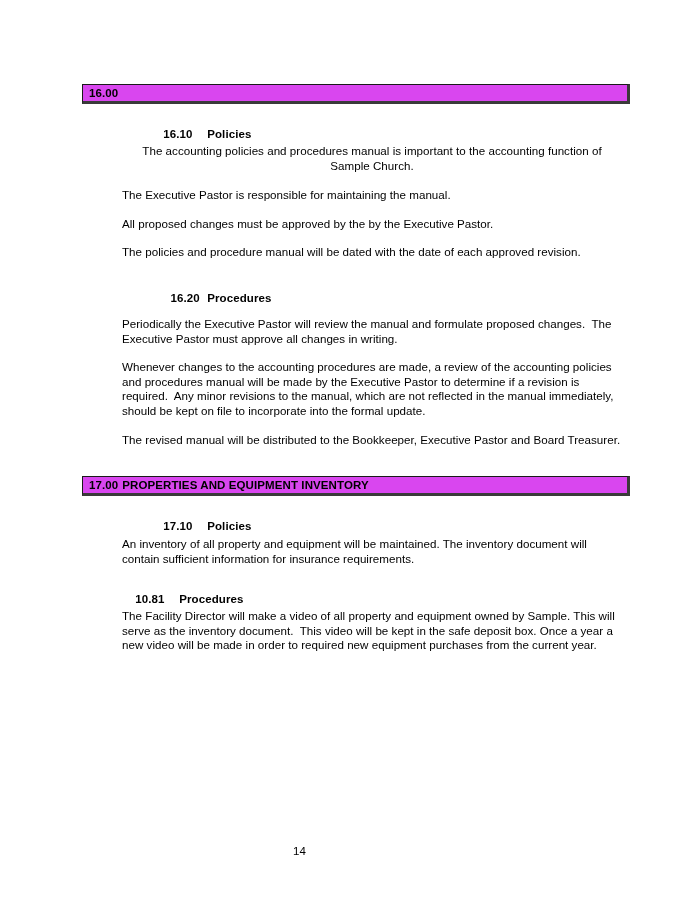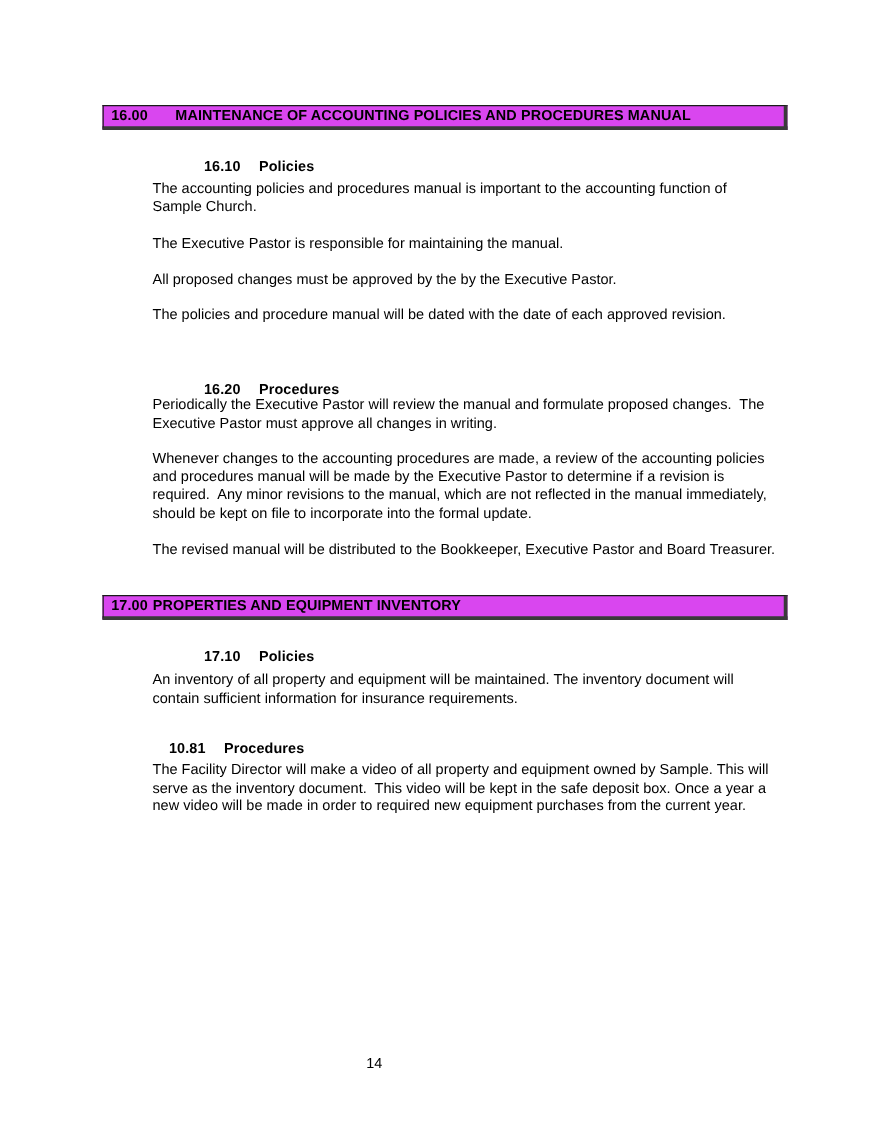--- a/index.html
+++ b/index.html
@@ -88,36 +88,35 @@
   }
 </style>
 </head>
 <body>
 
 <div class="page">
 
   <div class="section-box" style="top:84px;">
     <span class="sec-num">16.00</span>
     <span class="gap-wide"></span>
-    <span class="sec-title">MAINTENANCE OF ACCOUNTING POLICIES AND PROCEDURES MANUAL</span>
   </div>
 
   <div class="sub-head" style="top:116px; left:150px;">
     <span class="sh-num">16.10</span><span>Policies</span>
   </div>
 
-  <div class="para" style="top:144px;">The accounting policies and procedures manual is important to the accounting function of Sample Church.</div>
+  <div class="para" style="top:144px;text-align:center;">The accounting policies and procedures manual is important to the accounting function of Sample Church.</div>
 
   <div class="para" style="top:188px;">The Executive Pastor is responsible for maintaining the manual.</div>
 
   <div class="para" style="top:217px;">All proposed changes must be approved by the by the Executive Pastor.</div>
 
   <div class="para" style="top:245px;">The policies and procedure manual will be dated with the date of each approved revision.</div>
 
-  <div class="sub-head" style="top:294px; left:150px;">
+  <div class="sub-head" style="top:280px; left:150px;text-align:center;">
     <span class="sh-num">16.20</span><span>Procedures</span>
   </div>
 
   <div class="para" style="top:317px;">Periodically the Executive Pastor will review the manual and formulate proposed changes.  The Executive Pastor must approve all changes in writing.</div>
 
   <div class="para" style="top:360px;">Whenever changes to the accounting procedures are made, a review of the accounting policies and procedures manual will be made by the Executive Pastor to determine if a revision is required.  Any minor revisions to the manual, which are not reflected in the manual immediately, should be kept on file to incorporate into the formal update.</div>
 
   <div class="para" style="top:433px;">The revised manual will be distributed to the Bookkeeper, Executive Pastor and Board Treasurer.</div>
 
   <div class="section-box" style="top:476px;">

